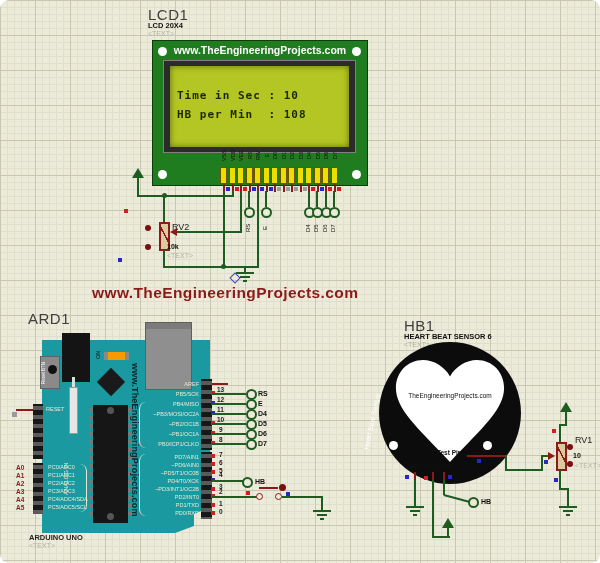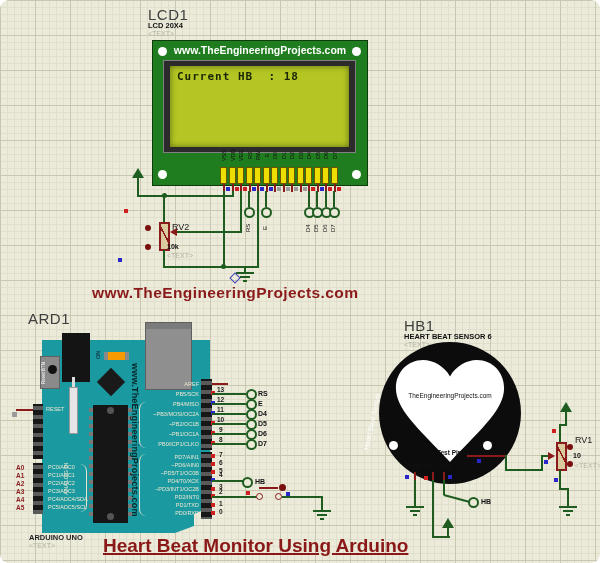--- a/index.html
+++ b/index.html
@@ -50,21 +50,22 @@
   <div class="ph" style="left:148px;top:30px">&lt;TEXT&gt;</div>
 
   <div class="ab" style="left:152px;top:40px;width:216px;height:146px;background:#1f7c1f;border:1px solid #0d3d0d;box-sizing:border-box"></div>
   <div class="ab" style="left:156px;top:44px;width:208px;height:12px;color:#fff;font-weight:bold;font-size:10.5px;text-align:center">www.TheEngineeringProjects.com</div>
   <div class="ab" style="left:158px;top:47px;width:9px;height:9px;border-radius:50%;background:#fff"></div>
   <div class="ab" style="left:352px;top:47px;width:9px;height:9px;border-radius:50%;background:#fff"></div>
   <div class="ab" style="left:158px;top:170px;width:9px;height:9px;border-radius:50%;background:#fff"></div>
   <div class="ab" style="left:352px;top:170px;width:9px;height:9px;border-radius:50%;background:#fff"></div>
   <div class="ab" style="left:163px;top:60px;width:193px;height:93px;background:#2b2b2b;border:1px solid #818181;box-sizing:border-box"></div>
   <div class="ab" style="left:170px;top:66px;width:179px;height:81px;background:#b4c623;box-shadow:inset 0 0 6px #5d6a10"></div>
-  <div class="ab" style="left:177px;top:70px;font-family:'DejaVu Sans Mono',monospace;font-weight:bold;font-size:11px;letter-spacing:1px;color:#1a2606;white-space:pre">Current HB  : 18</div>
+  <div class="ab" style="left:177px;top:89px;font-family:'DejaVu Sans Mono',monospace;font-weight:bold;font-size:11px;letter-spacing:1px;color:#1a2606;white-space:pre">Time in Sec : 10</div>
+  <div class="ab" style="left:177px;top:108px;font-family:'DejaVu Sans Mono',monospace;font-weight:bold;font-size:11px;letter-spacing:1px;color:#1a2606;white-space:pre">HB per Min  : 108</div>
 
   <div class="plab v" style="left:219px;top:145px">VSS</div>
   <div class="plab v" style="left:228px;top:145px">VDD</div>
   <div class="plab v" style="left:236px;top:145px">VEE</div>
   <div class="plab v" style="left:245px;top:145px">RS</div>
   <div class="plab v" style="left:253px;top:145px">RW</div>
   <div class="plab v" style="left:262px;top:145px">E</div>
   <div class="plab v" style="left:270px;top:145px">D0</div>
   <div class="plab v" style="left:279px;top:145px">D1</div>
   <div class="plab v" style="left:287px;top:145px">D2</div>
@@ -360,15 +361,14 @@
   <div class="ph" style="left:575px;top:462px">&lt;TEXT&gt;</div>
   <div class="sq sqr" style="left:552px;top:429px"></div>
   <div class="sq sqb" style="left:554px;top:478px"></div>
   <div class="wire" style="left:559px;top:470px;width:2px;height:20px"></div>
   <div class="wire" style="left:559px;top:488px;width:10px;height:2px"></div>
   <div class="wire" style="left:567px;top:488px;width:2px;height:18px"></div>
   <div class="wire" style="left:559px;top:506px;width:18px;height:2px"></div>
   <div class="wire" style="left:563px;top:510px;width:10px;height:2px"></div>
   <div class="wire" style="left:566px;top:514px;width:4px;height:2px"></div>
 
-  <div class="ab" style="left:103px;top:535px;font-size:19px;font-weight:bold;color:#8b1818;text-decoration:underline;text-decoration-thickness:2px">Heart Beat Monitor Using Arduino</div>
 
 </div>
 
 </body></html>

